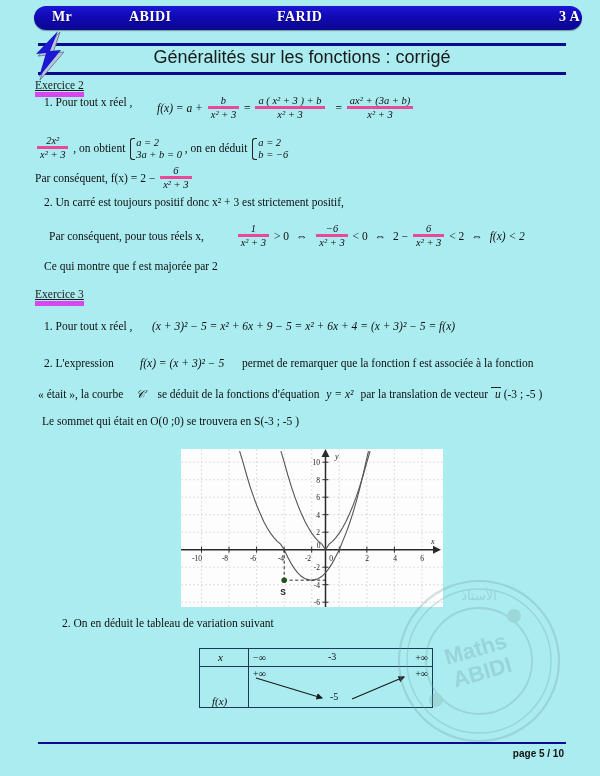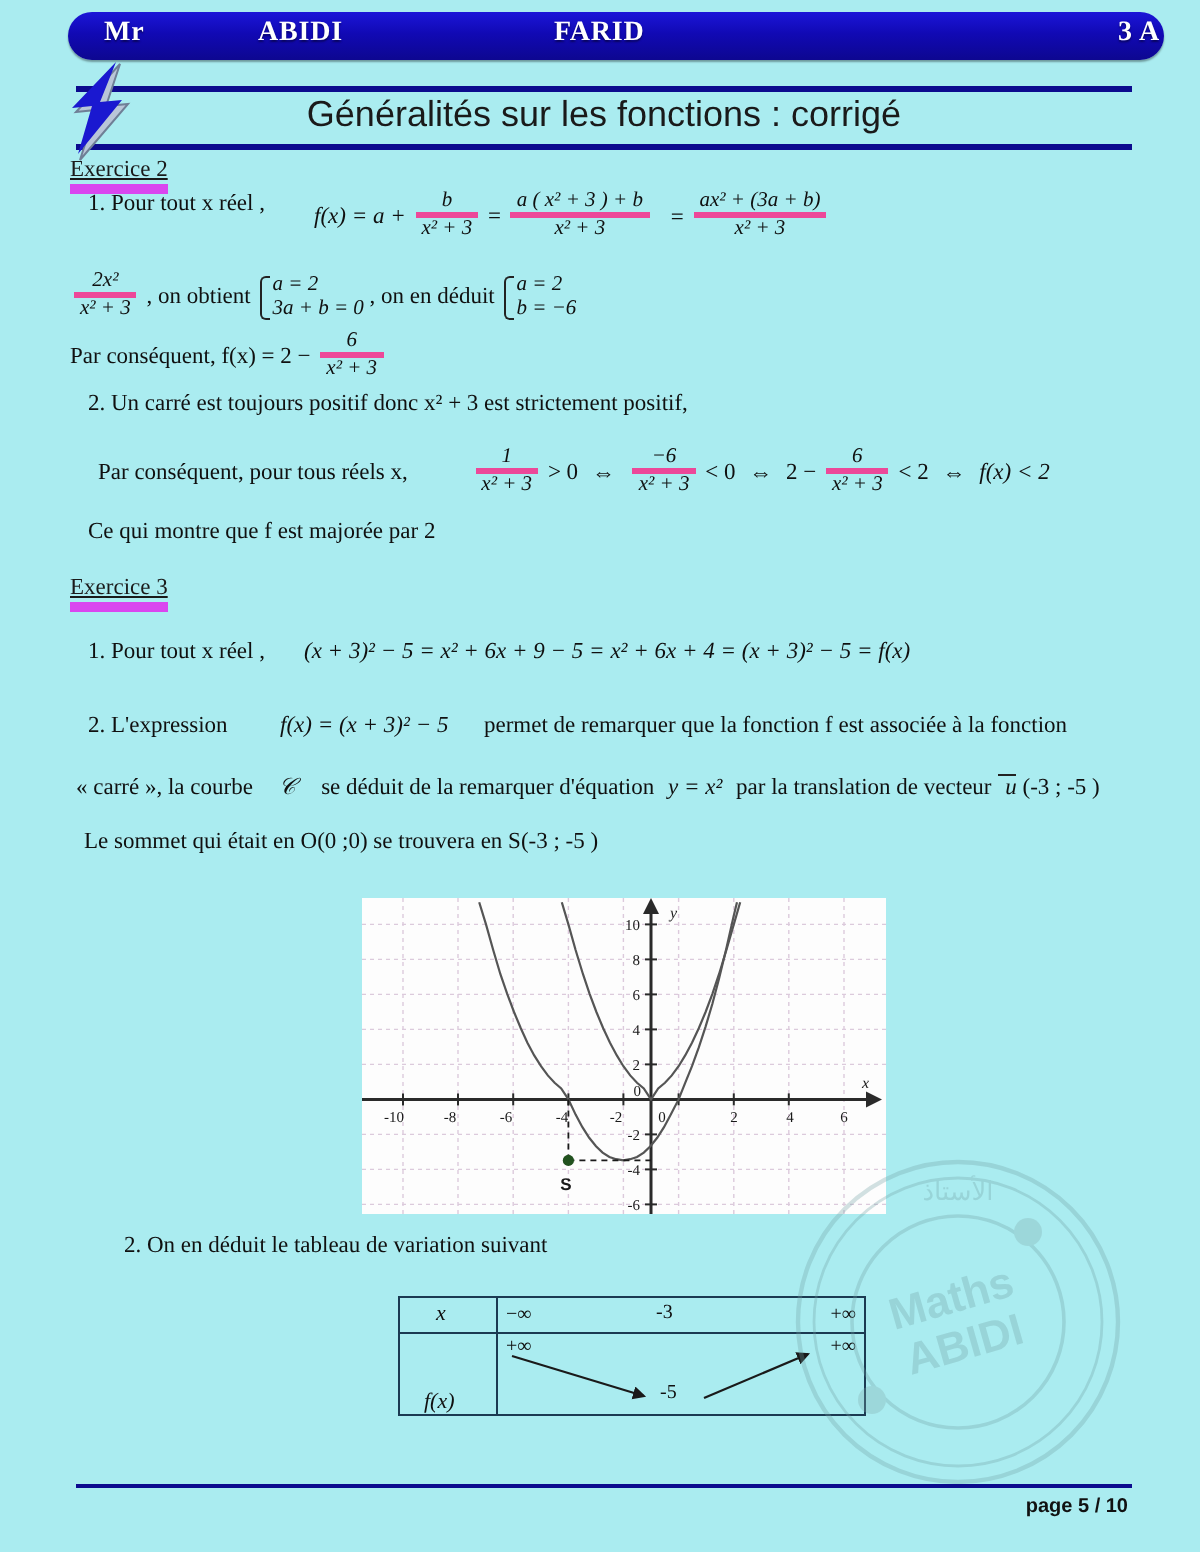--- a/index.html
+++ b/index.html
@@ -203,23 +203,23 @@
   <div class="ex-head" style="left:35px;top:288px;">Exercice 3</div>
 
   <div class="t" style="left:44px;top:320px;">1. Pour tout x réel ,</div>
   <div class="t it" style="left:152px;top:320px;">(x + 3)² − 5 = x² + 6x + 9 − 5   = x² + 6x + 4 = (x + 3)² − 5 = f(x)</div>
 
   <div class="t" style="left:44px;top:357px;">2. L'expression</div>
   <div class="t it" style="left:140px;top:357px;">f(x) = (x + 3)² − 5</div>
   <div class="t" style="left:242px;top:357px;">permet de remarquer que la fonction f est associée à la fonction</div>
 
   <div class="t" style="left:38px;top:388px;">
-    <span>« carré », la courbe</span>
+    <span>« était », la courbe</span>
     <span class="it" style="padding:0 10px">𝒞</span>
-    <span>se déduit de la remarquer d'équation</span>
+    <span>se déduit de la fonctions d'équation</span>
     <span class="it" style="padding:0 4px">y = x²</span>
     <span>par la translation de vecteur</span>
     <span class="it" style="padding-left:4px;border-top:1px solid #222;">u</span>
     <span>(-3 ; -5 )</span>
   </div>
 
   <div class="t" style="left:42px;top:415px;">Le sommet qui était en O(0 ;0) se trouvera en S(-3 ; -5 )</div>
 
   <div class="graph">
     <svg width="262" height="158" viewBox="0 0 262 158">

